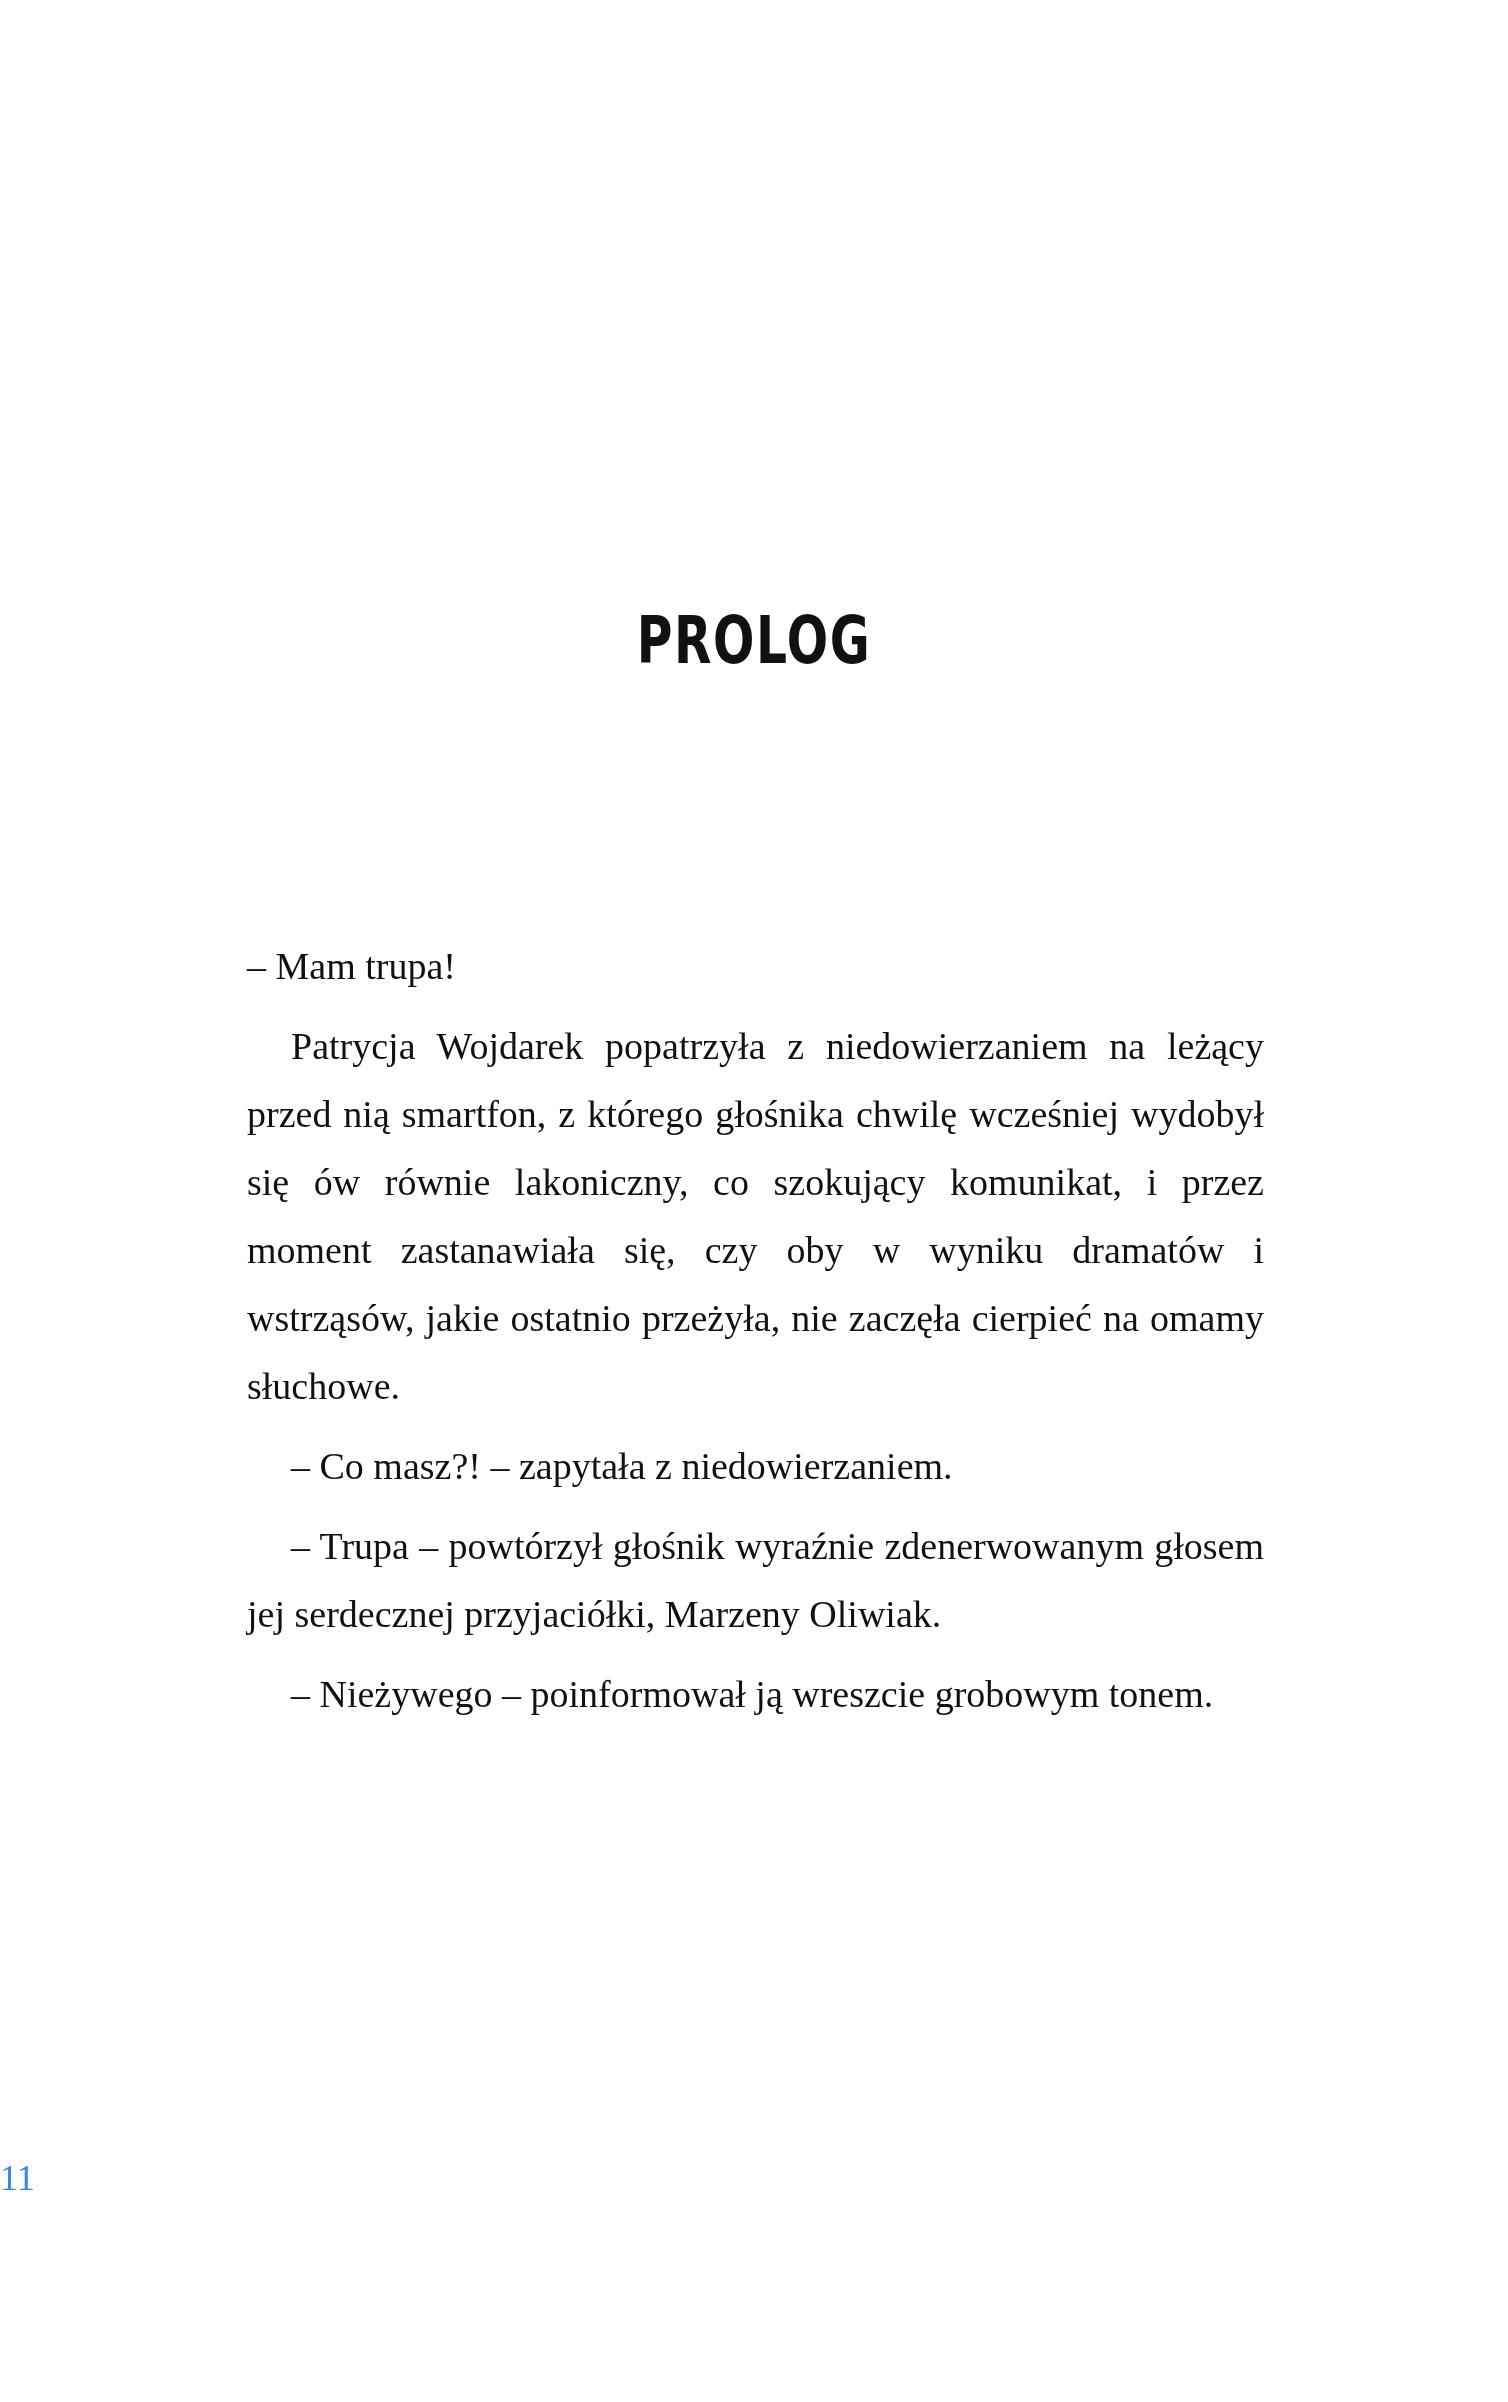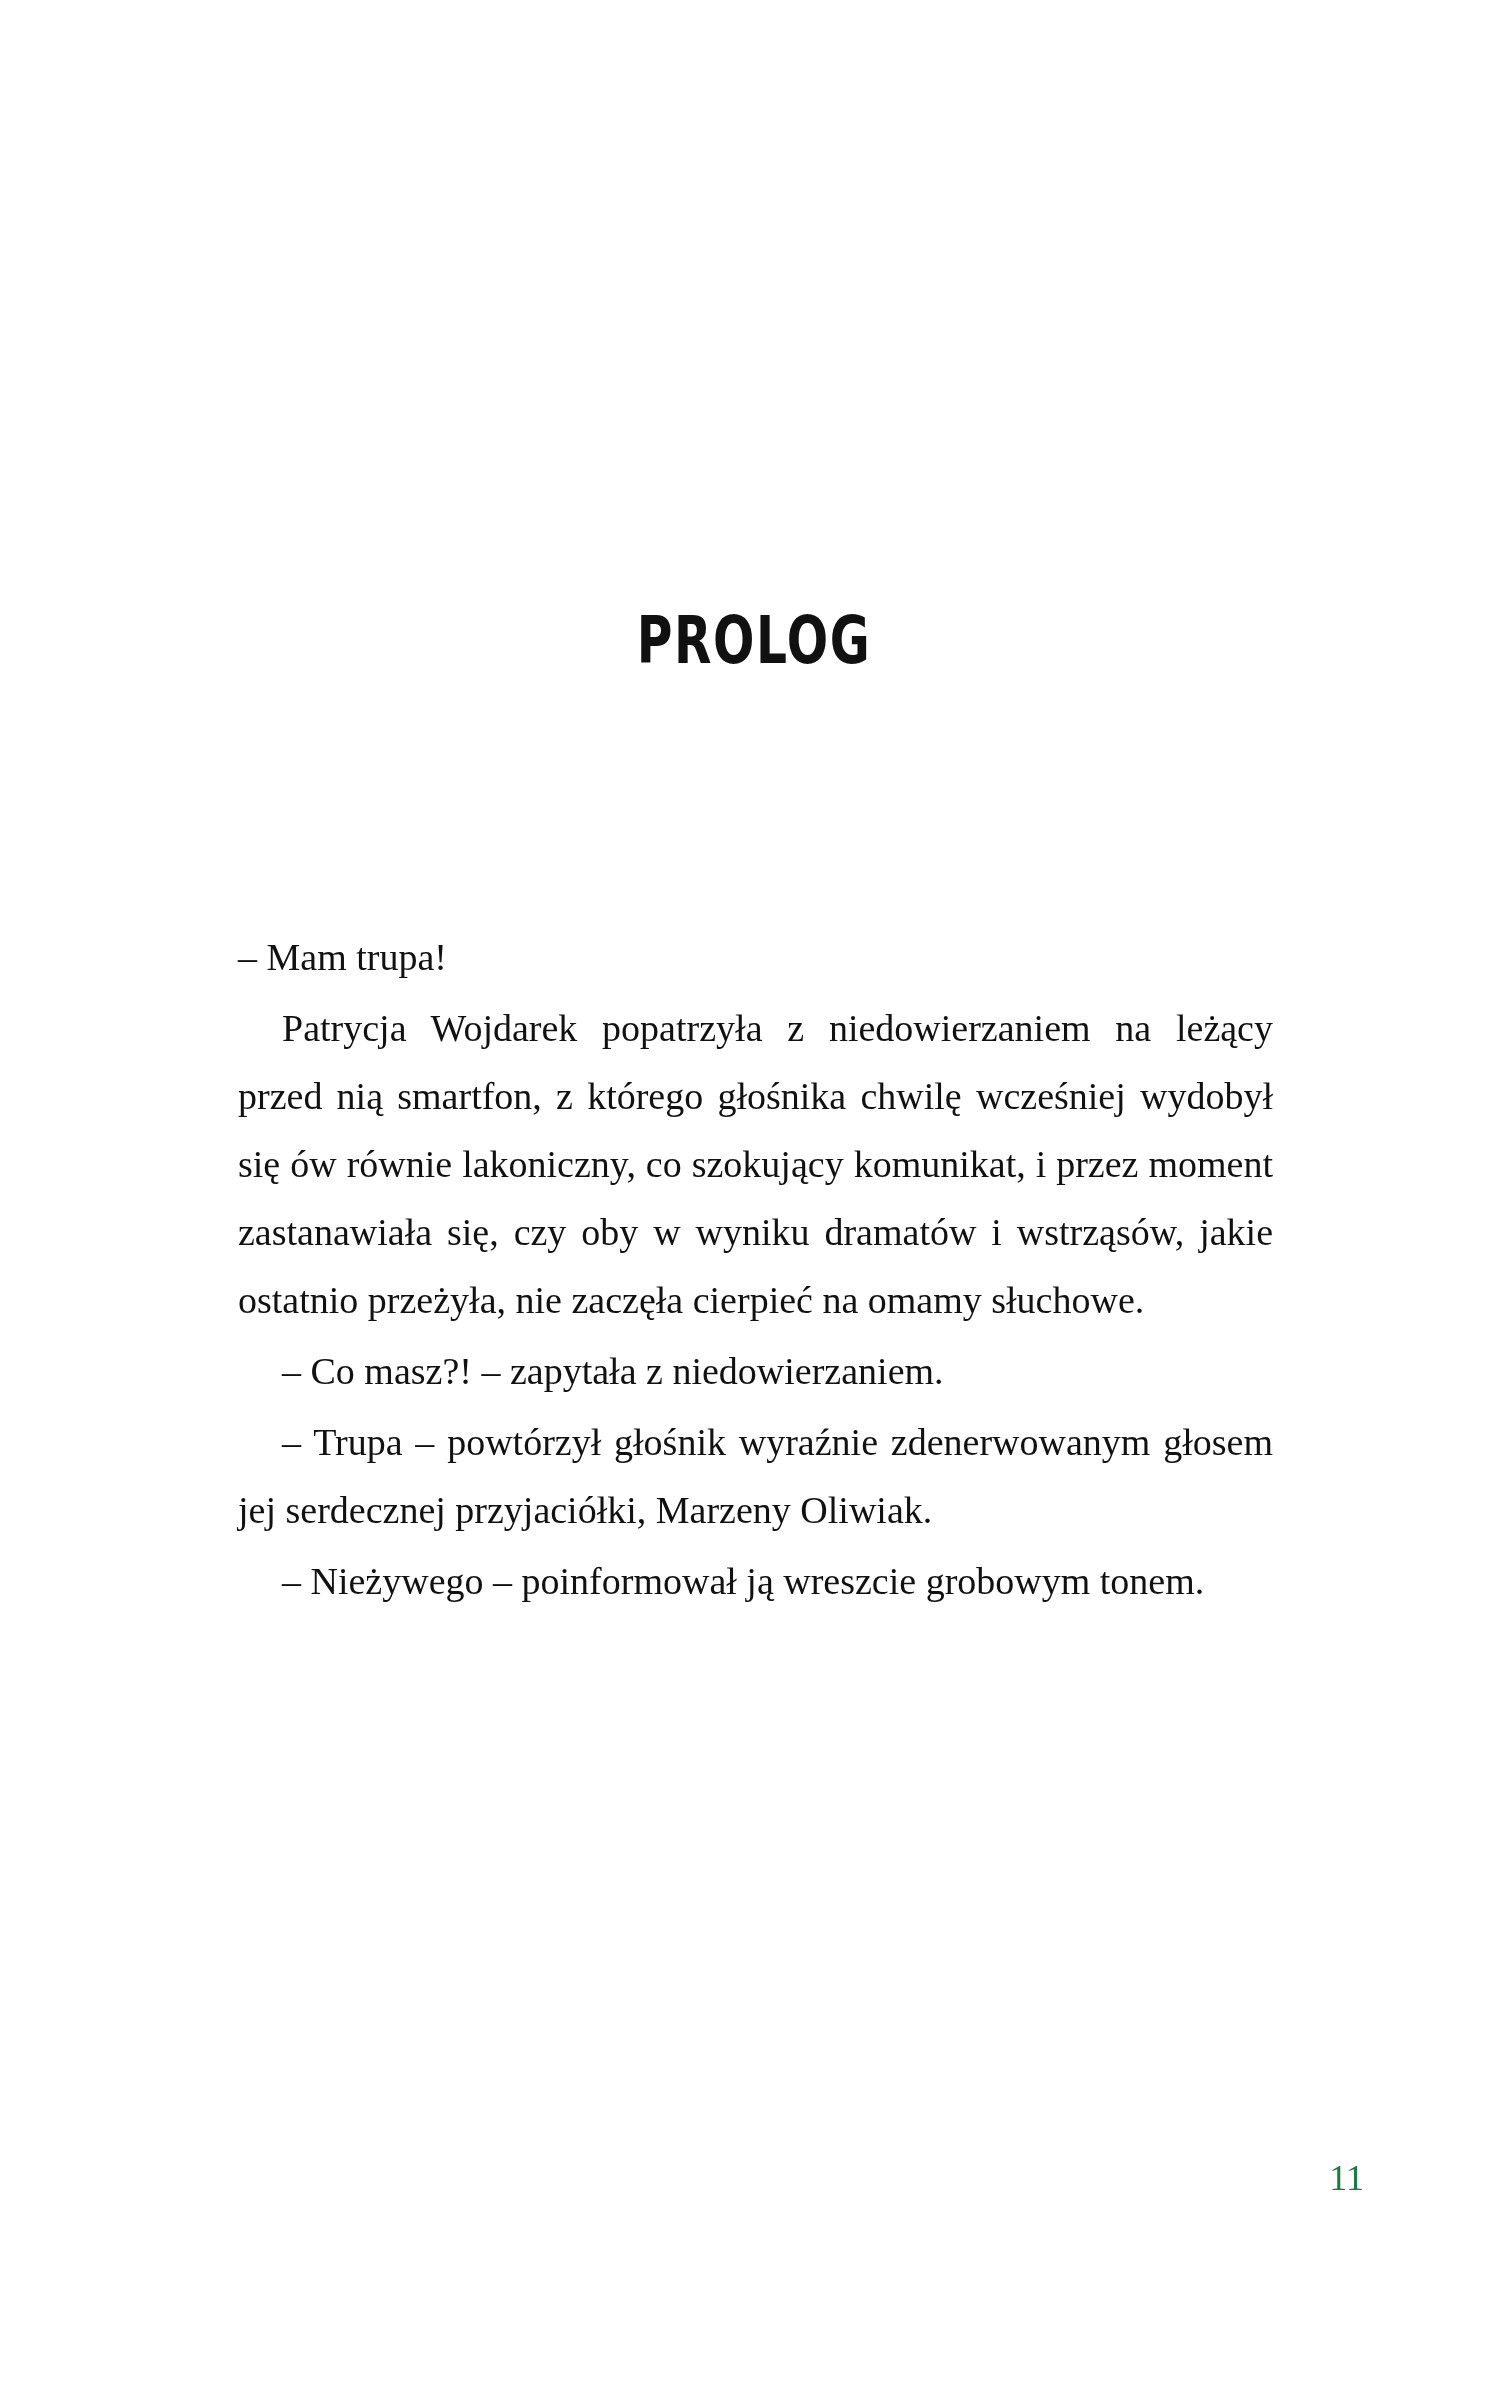--- a/index.html
+++ b/index.html
@@ -45,21 +45,21 @@
 
   
   .text-block {
     position: absolute;
     top: 920px;
     left: 235px;
     width: 1041px;
   }
 
   .para {
-    margin: 3px;
+    margin: 12px;
     font-size: 38px;
     line-height: 68px;
     text-align: justify;
     text-justify: inter-word;
     hyphens: manual;
     -webkit-hyphens: manual;
     color: #111111;
   }
 
   .para.indent {
@@ -69,24 +69,24 @@
   .para.noindent {
     text-indent: 0;
   }
 
   
   .folio {
     position: absolute;
     top: 2156px;
     left: 0;
     width: 1364px;
-    text-align: right;
+    text-align: left;
     font-size: 36px;
     line-height: 45px;
-    color: #15803d;
+    color: #3b82f6;
   }
 </style>
 </head>
 <body>
 
 <div class="page">
 
   <h1 class="chapter-heading">PROLOG</h1>
 
   <div class="text-block">

